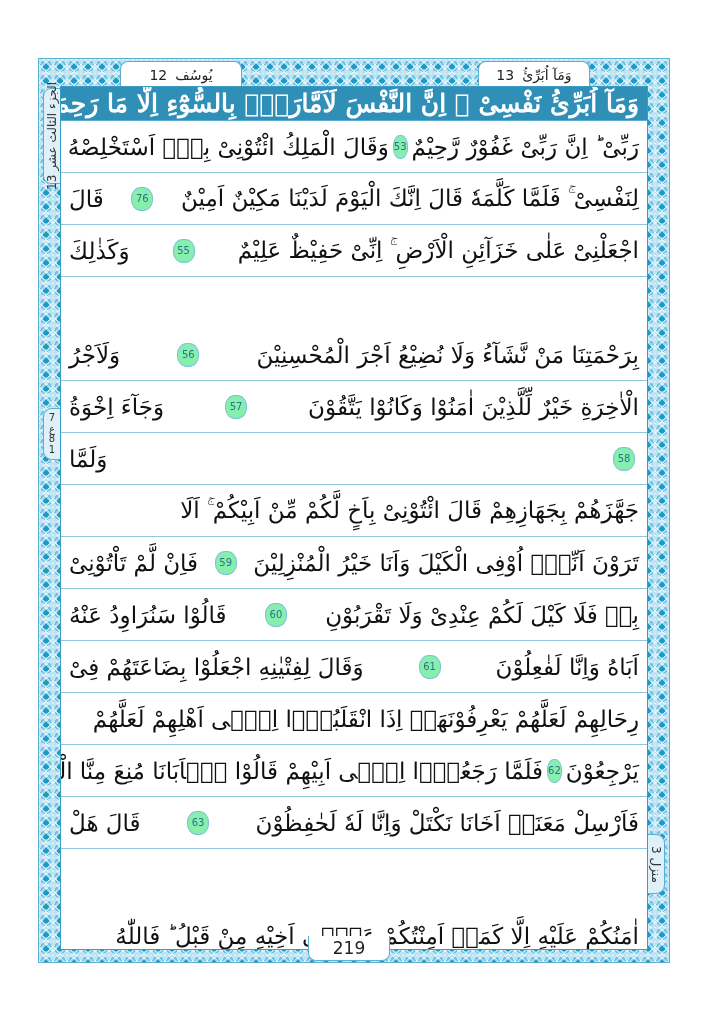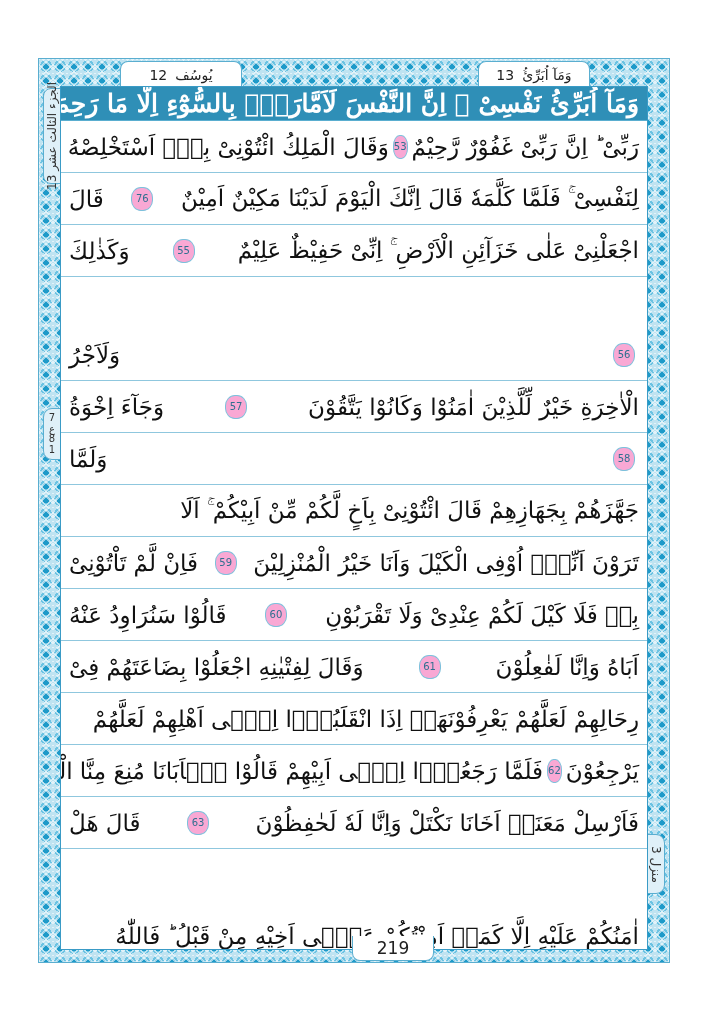--- a/index.html
+++ b/index.html
@@ -21,38 +21,38 @@
   .tab {
     position:absolute; top:3px; height:26px; background:#fff; border:1px solid #5aaed0; border-bottom:none;
     border-radius:8px 8px 0 0; display:flex; align-items:center; justify-content:center; gap:8px;
     font-size:14px; color:#222; direction:rtl;
   }
   .tab-left { left:82px; width:120px; }
   .tab-right { left:440px; width:110px; }
   .page-tab {
     position:absolute; bottom:2px; left:270px; width:80px; height:24px; background:#fff;
     border:1px solid #5aaed0; border-top:none; border-radius:0 0 8px 8px;
-    display:flex; align-items:center; justify-content:center; font-size:17px; color:#222;margin-left:44px;
+    display:flex; align-items:center; justify-content:center; font-size:17px; color:#222;
   }
   .header-band {
     position:absolute; left:0; top:0; width:100%; height:34px; background:#2f8fb7;
     color:#ffffff; font-family:"DejaVu Serif", serif; font-size:25px; direction:rtl;
     display:flex; align-items:center; justify-content:space-between; padding:0 8px; box-sizing:border-box;
     white-space:nowrap; overflow:hidden; border-bottom:1px solid #5aaed0;font-weight:bold;
   }
   .line {
     position:absolute; left:0; width:100%; height:52px; border-bottom:1px solid #8fc7de; box-sizing:border-box;
     direction:rtl; display:flex; align-items:center; justify-content:space-between; padding:0 8px;
     font-family:"DejaVu Serif", serif; font-size:23px; color:#111; white-space:nowrap; overflow:hidden;
   }
   .line:last-child { border-bottom:none; }
   .ayah {
     display:inline-flex; align-items:center; justify-content:center; width:20px; height:22px;
     border:1.5px solid #7cc1dc; border-radius:45%; font-size:10px; color:#2f6f8f;
-    font-family:"DejaVu Sans", sans-serif; background:#f9a8d4; margin:8px 4px; vertical-align:middle; direction:ltr;
+    font-family:"DejaVu Sans", sans-serif; background:#86efac; margin:8px 4px; vertical-align:middle; direction:ltr;
   }
   .side-marker {
     position:absolute; background:#dff0f8; border:1px solid #5aaed0; box-sizing:border-box;
     display:flex; align-items:center; justify-content:center; color:#333; font-size:12px;
   }
   .juz-marker { left:5px; top:30px; width:18px; height:96px; border-radius:8px 0 0 8px; }
   .juz-marker span { writing-mode:vertical-rl; transform:rotate(180deg); direction:rtl; white-space:nowrap; }
   .ruku-marker { left:5px; top:350px; width:18px; height:52px; border-radius:9px 0 0 9px; flex-direction:column; line-height:1.05; font-size:10px; }
   .manzil-marker { right:5px; top:776px; width:18px; height:60px; border-radius:0 9px 9px 0; }
   .manzil-marker span { writing-mode:vertical-rl; direction:rtl; white-space:nowrap; font-size:12px; }
@@ -99,20 +99,21 @@
       <span>لِنَفْسِىْ ۚ فَلَمَّا كَلَّمَهٗ قَالَ اِنَّكَ الْيَوْمَ لَدَيْنَا مَكِيْنٌ اَمِيْنٌ</span>
       <span class="ayah">76</span>
       <span>قَالَ</span>
     </div>
     <div class="line" style="top:138px">
       <span>اجْعَلْنِىْ عَلٰى خَزَآئِنِ الْاَرْضِ ۚ اِنِّىْ حَفِيْظٌ عَلِيْمٌ</span>
       <span class="ayah">55</span>
       <span>وَكَذٰلِكَ</span>
     </div>
     <div class="line" style="top:242px">
+      <span>بِرَحْمَتِنَا مَنْ نَّشَآءُ وَلَا نُضِيْعُ اَجْرَ الْمُحْسِنِيْنَ</span>
       <span class="ayah">56</span>
       <span>وَلَاَجْرُ</span>
     </div>
     <div class="line" style="top:294px">
       <span>الْاٰخِرَةِ خَيْرٌ لِّلَّذِيْنَ اٰمَنُوْا وَكَانُوْا يَتَّقُوْنَ</span>
       <span class="ayah">57</span>
       <span>وَجَآءَ اِخْوَةُ</span>
     </div>
     <div class="line" style="top:346px">
       <span class="ayah">58</span>

